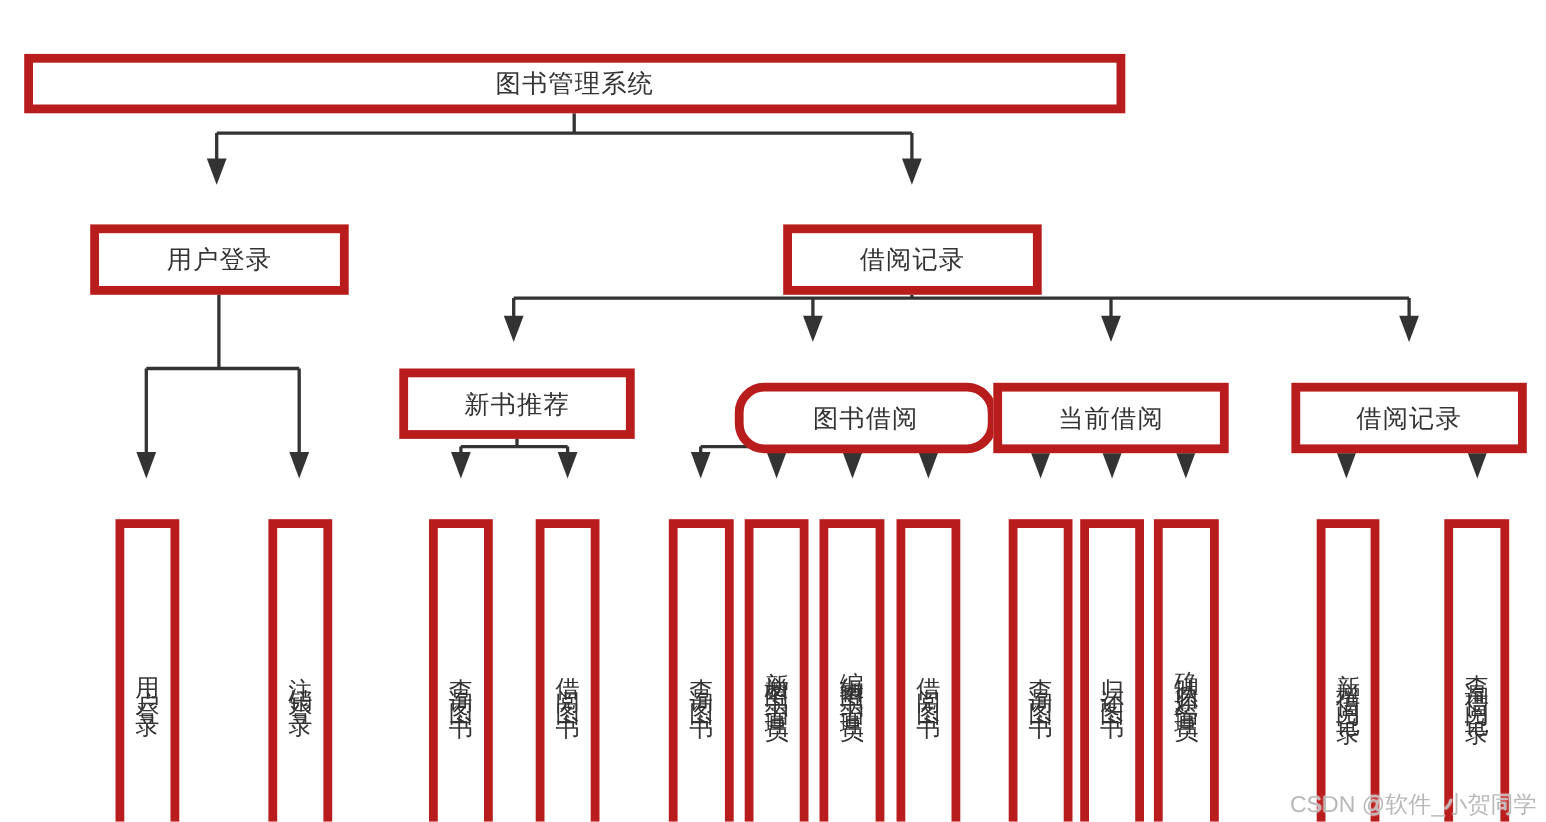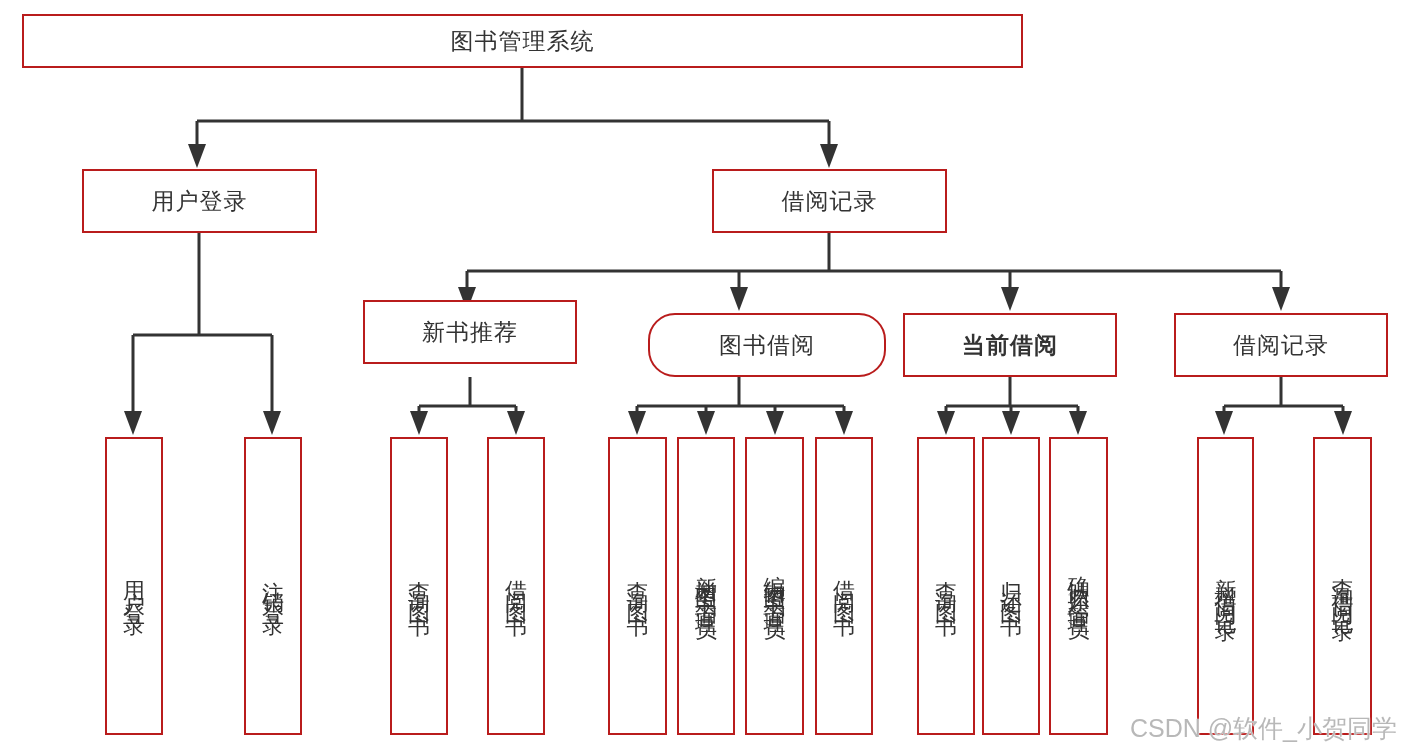--- a/index.html
+++ b/index.html
@@ -18,48 +18,49 @@
   svg.connectors {
     position: absolute;
     left: 0; top: 0;
     width: 1405px;
     height: 747px;
     z-index: 1;
   }
   .box {
     position: absolute;
     box-sizing: border-box;
-    border: 2px solid #b91c1c;
+    border: 8px solid #b91c1c;
     background: #ffffff;
     display: flex;
     align-items: center;
     justify-content: center;
     color: #333333;
     z-index: 2;
+    margin-top: 35px;
   }
   .hbox {
     font-size: 23px;
     letter-spacing: 1px;
     white-space: nowrap;
   }
   .vbox span {
     writing-mode: vertical-rl;
     text-orientation: mixed;
     font-size: 22px;
     line-height: 1;
     white-space: nowrap;
   }
   .sp4 { letter-spacing: 0.52em; }
   .sp6 { letter-spacing: 0.40em; }
   .sp9 { letter-spacing: 0.28em; }
   .watermark {
     position: absolute;
     right: 8px;
     bottom: 2px;
-    font-size: 25px;
+    font-size: 21px;
     color: rgba(178,178,178,0.92);
     text-shadow: 0 0 2px #ffffff, 0 0 1px #ffffff;
     z-index: 3;
     white-space: nowrap;
   }
 </style>
 </head>
 <body>
 
 <div class="stage">
@@ -114,24 +115,24 @@
   <div class="box hbox" style="left:82px; top:169px; width:235px; height:64px;">
     <span>用户登录</span>
   </div>
   <div class="box hbox" style="left:712px; top:169px; width:235px; height:64px;">
     <span>借阅记录</span>
   </div>
 
   <div class="box hbox" style="left:363px; top:300px; width:214px; height:64px;">
     <span>新书推荐</span>
   </div>
-  <div class="box hbox" style="left:648px; top:313px; width:238px; height:64px;border-radius:27px;">
+  <div class="box hbox" style="left:668px; top:313px; width:238px; height:64px;border-radius:27px;">
     <span>图书借阅</span>
   </div>
-  <div class="box hbox" style="left:903px; top:313px; width:214px; height:64px;font-weight:bold;">
+  <div class="box hbox" style="left:903px; top:313px; width:214px; height:64px;">
     <span>当前借阅</span>
   </div>
   <div class="box hbox" style="left:1174px; top:313px; width:214px; height:64px;">
     <span>借阅记录</span>
   </div>
 
   <div class="box vbox" style="left:105px; top:437px; width:58px; height:298px;">
     <span class="sp4">用户登录</span>
   </div>
   <div class="box vbox" style="left:244px; top:437px; width:58px; height:298px;">

